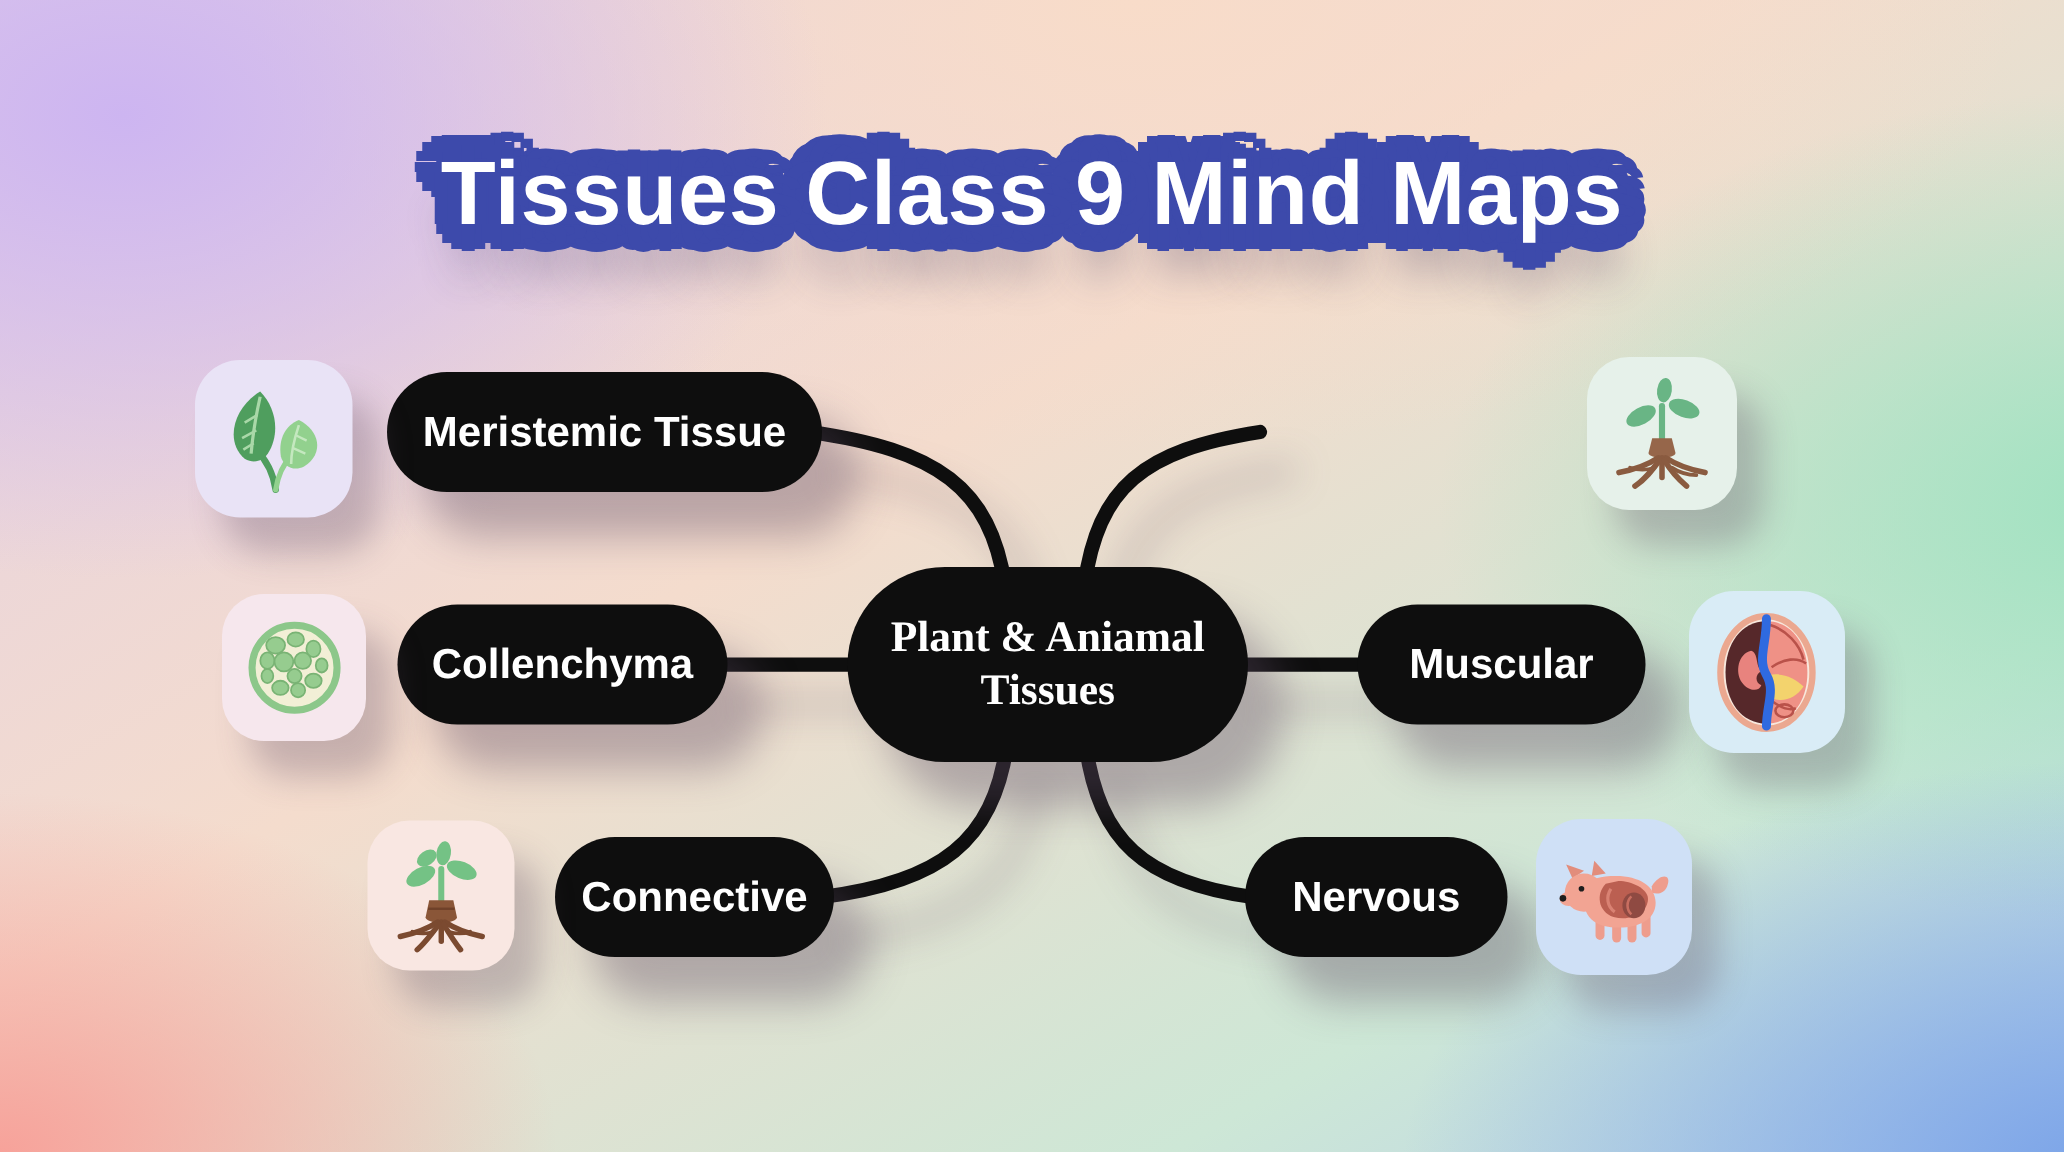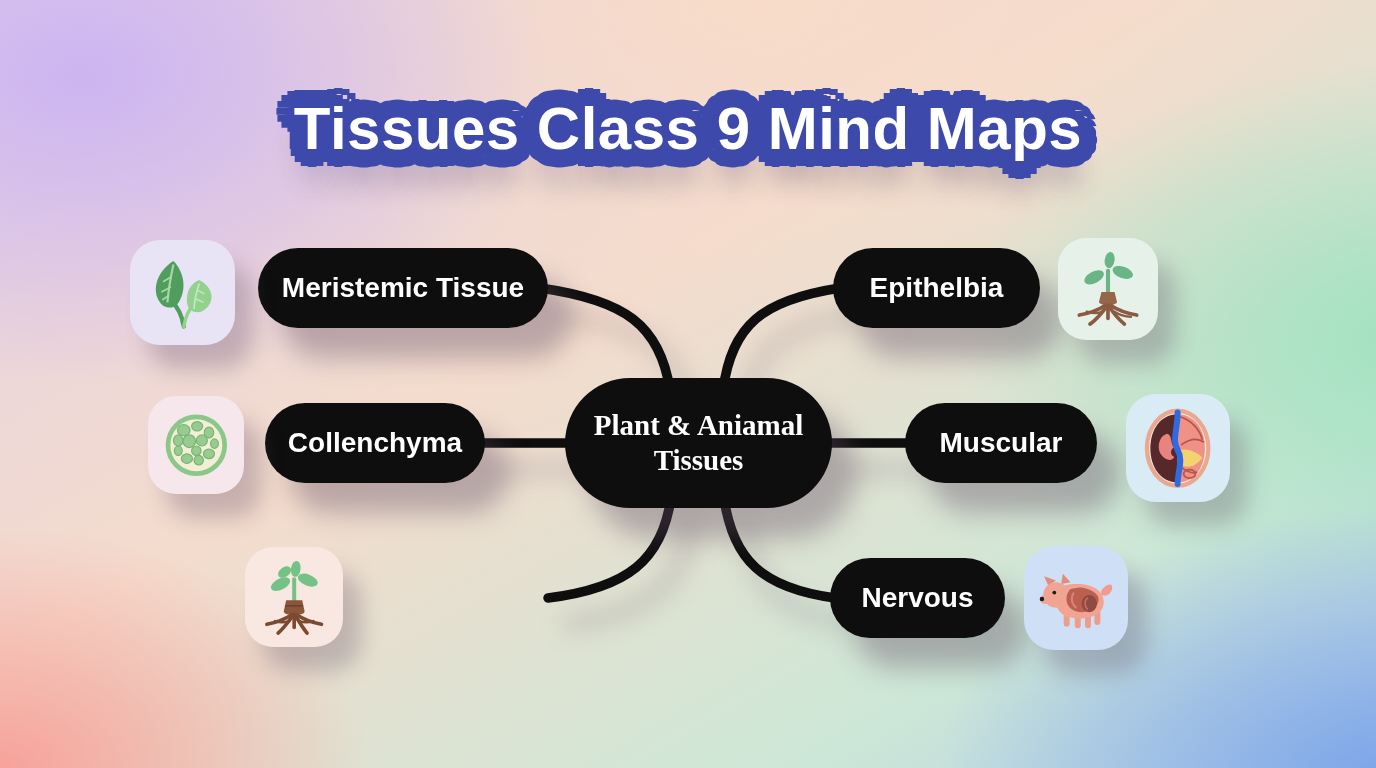--- a/index.html
+++ b/index.html
@@ -76,22 +76,22 @@
   <div class="node center" style="left:565px;top:378px;width:267px;height:130px;font-family:Liberation Serif, serif;">
     <span class="node-label">Plant &amp; Aniamal Tissues</span>
   </div>
 
   <div class="node" style="left:258px;top:248px;width:290px;height:80px;">
     <span class="node-label">Meristemic Tissue</span>
   </div>
   <div class="node" style="left:265px;top:403px;width:220px;height:80px;">
     <span class="node-label">Collenchyma</span>
   </div>
-  <div class="node" style="left:833px;top:248px;width:207px;height:80px;">
-    <span class="node-label">Epithelbia</span>
+  <div class="node" style="left:370px;top:558px;width:186px;height:80px;">
+    <span class="node-label">Connective</span>
   </div>
   <div class="node" style="left:830px;top:558px;width:175px;height:80px;">
     <span class="node-label">Nervous</span>
   </div>
   <div class="node" style="left:905px;top:403px;width:192px;height:80px;">
     <span class="node-label">Muscular</span>
   </div>
 
   <div class="icon-card" style="left: 130px; top: 240px; width: 105px; height: 105px; border-radius: 30px; background: rgb(233, 227, 246);">
     <svg viewBox="0 0 100 100">

